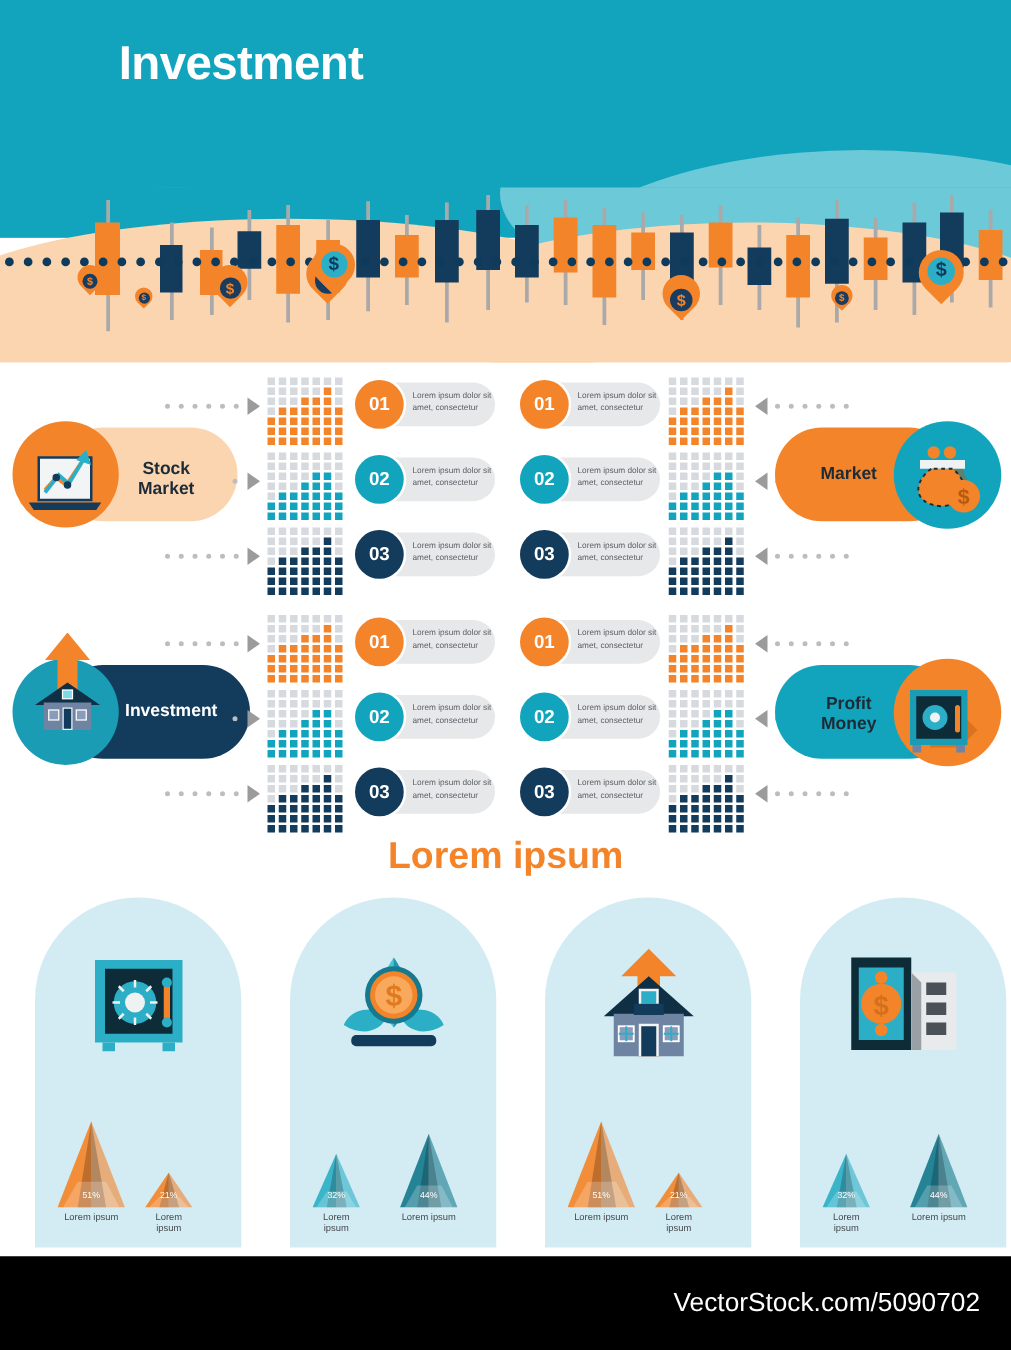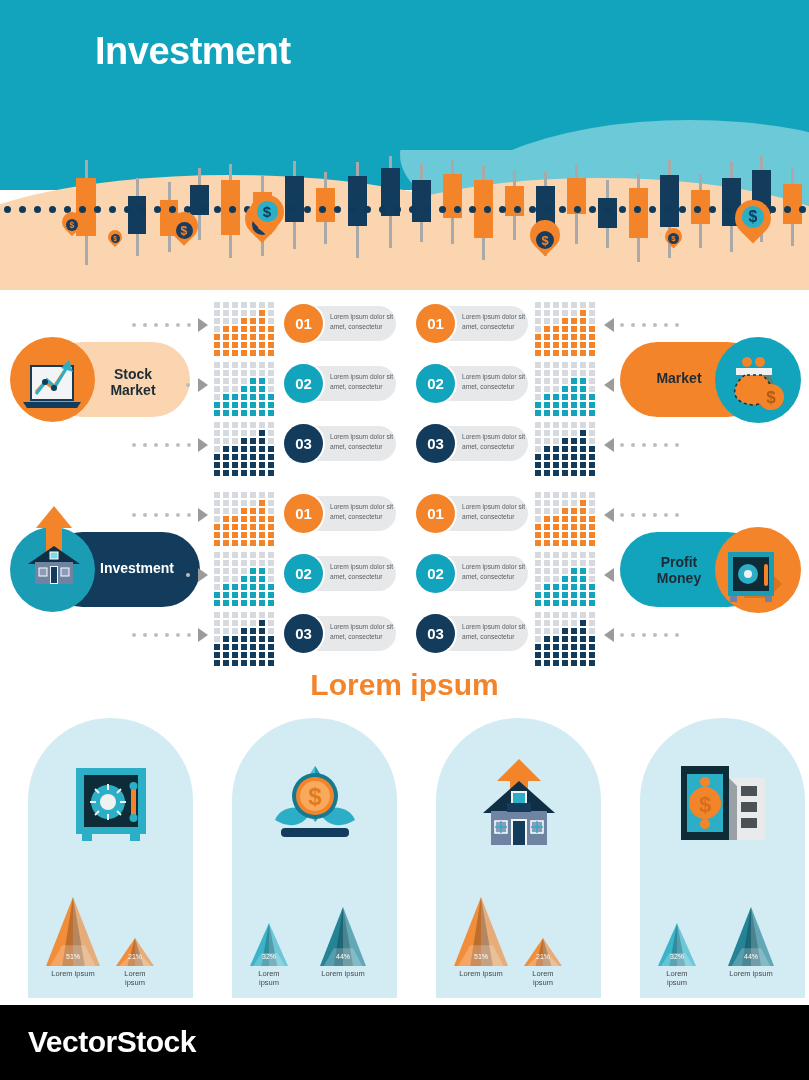--- a/index.html
+++ b/index.html
@@ -1380,14 +1380,14 @@
             <polygon points="13.799999999999999,41.3 33.12,41.3 42.32,59 3.68,59" fill="#fff" opacity="0.22"></polygon>
           </svg>
           <div class="pct">44%</div>
           <div class="pyr-label">Lorem ipsum</div>
         </div>
       </div>
     </div>
   </div>
 
 <div class="footer">
-  <div class="brand">VectorStock</div>
+  <div class="url">VectorStock.com/5090702</div>
 </div>
 
 </body></html>

